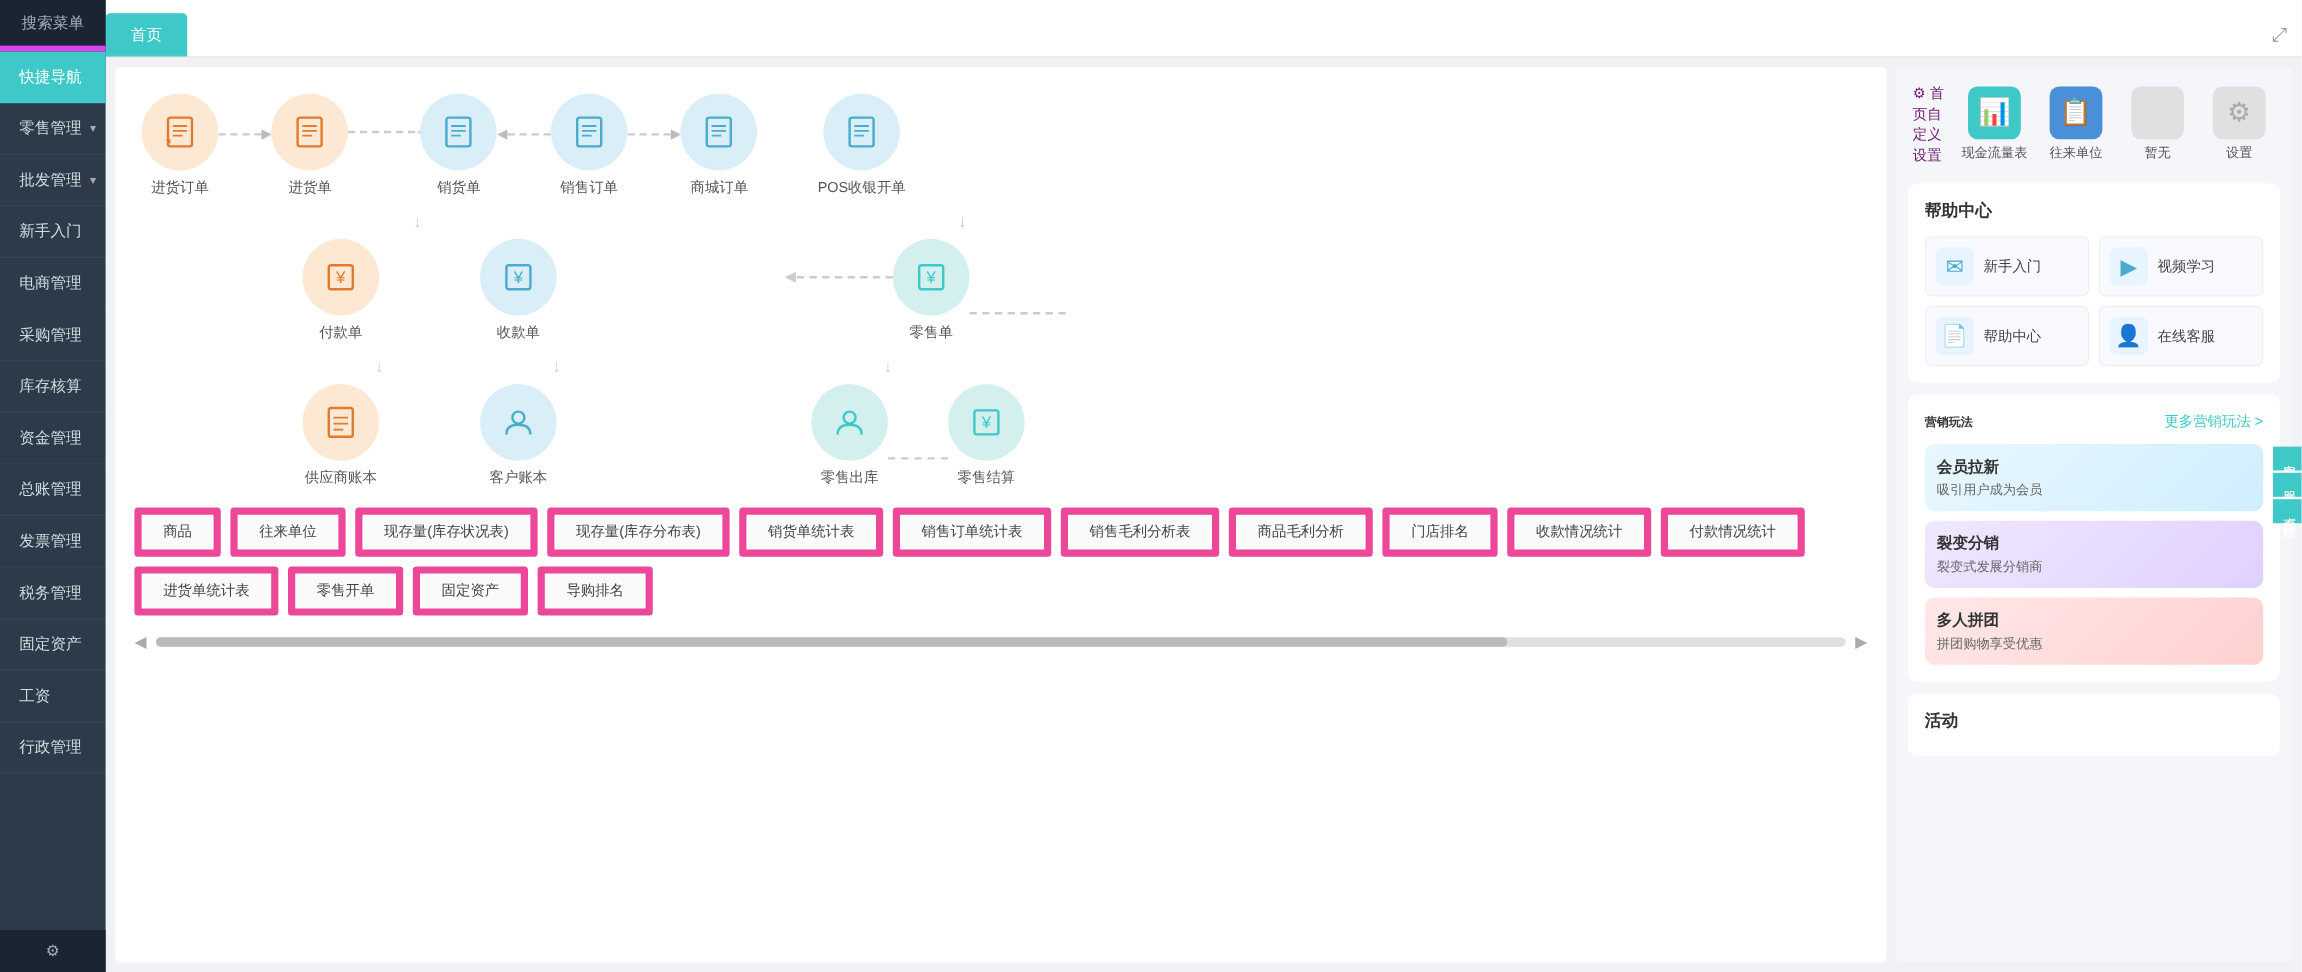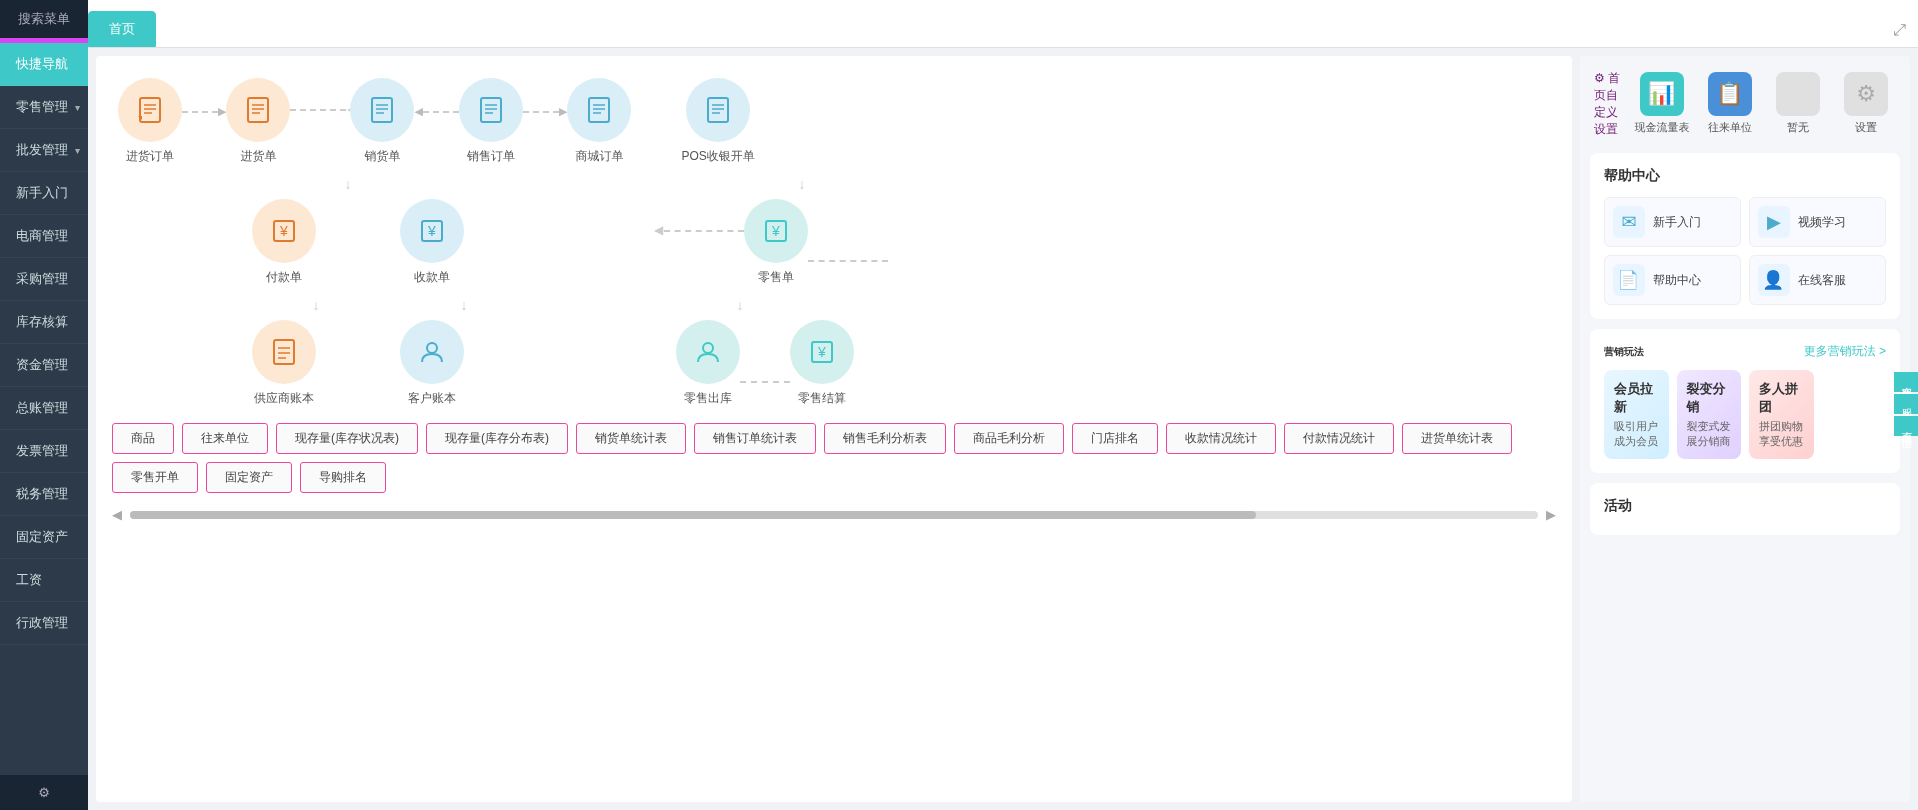--- a/index.html
+++ b/index.html
@@ -141,21 +141,21 @@
       color: #333;
       margin-bottom: 10px;
       font-weight: bold;
     }
     .btn-grid {
       display: flex;
       flex-wrap: wrap;
       gap: 8px;
     }
     .func-btn {
-      border: 1px solid #ec4899;
+      border: 6px solid #ec4899;
       background: #fafafa;
       padding: 6px 18px;
       font-size: 12px;
       color: #444;
       cursor: pointer;
       border-radius: 3px;
       white-space: nowrap;
     }
 
     .scrollbar-row {
@@ -274,21 +274,21 @@
       display: flex;
       justify-content: space-between;
       align-items: center;
       margin-bottom: 10px;
     }
     .marketing-title { font-size: 10px; font-weight: bold; color: #333; }
     .more-link { font-size: 12px; color: #3ec8c8; cursor: pointer; }
 
     .marketing-grid {
       display: grid;
-      grid-template-columns: 1fr 1fr 1fr 1fr;
+      grid-template-columns: 1fr;
       gap: 8px;
     }
     .marketing-item {
       background: linear-gradient(135deg, #e8f7ff, #d0eeff);
       border-radius: 8px;
       padding: 10px;
       cursor: pointer;
     }
     .marketing-item:nth-child(2) { background: linear-gradient(135deg, #f0e8ff, #e0d0ff); }
     .marketing-item:nth-child(3) { background: linear-gradient(135deg, #ffe8e8, #ffd0d0); }

